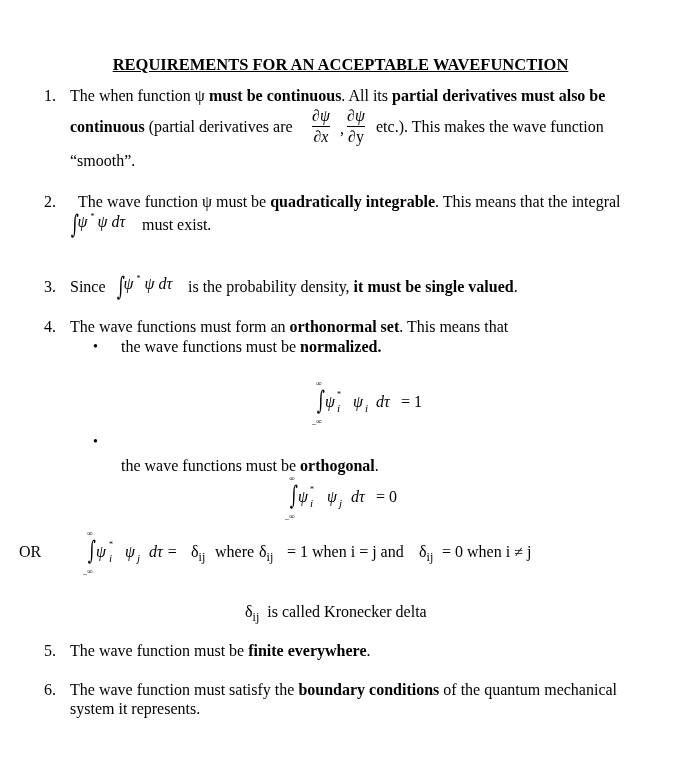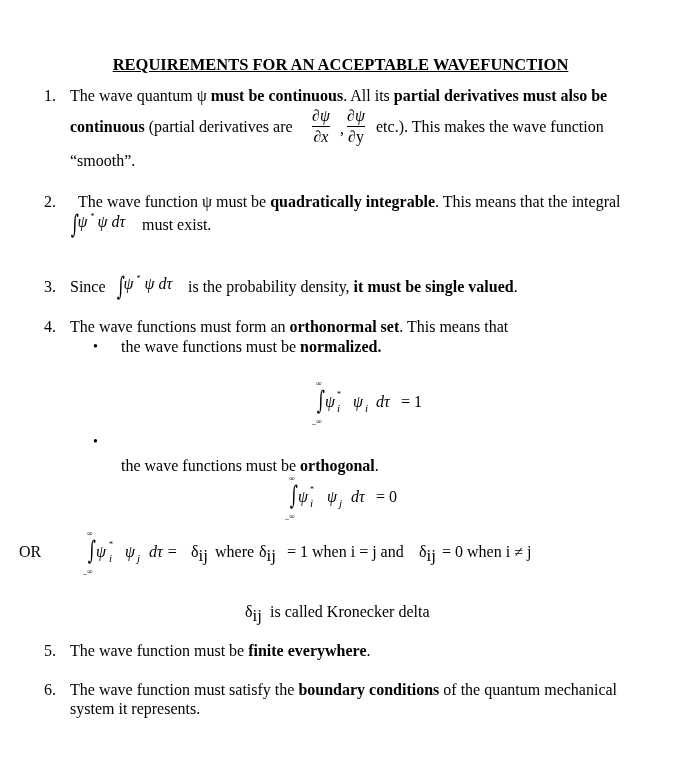--- a/index.html
+++ b/index.html
@@ -5,36 +5,36 @@
     html, body { margin: 0; padding: 0; background: #ffffff; }
     body { width: 681px; height: 760px; position: relative; overflow: hidden;
            font-family: "Liberation Serif", serif; font-size: 16px; color: #000; }
     .abs { position: absolute; white-space: nowrap; line-height: 1; }
     .title { left: 0; width: 681px; text-align: center; top: 45px; font-weight: bold; text-decoration: underline; font-size: 16.5px; margin-top: 12px; }
     b { font-weight: bold; }
     .num { width: 20px; text-align: right; }
     .it { font-style: italic; }
     .small { font-size: 11px; }
     .tiny { font-size: 8px; }
-    .sub { font-size: 17px; vertical-align: -4px; }
+    .sub { font-size: 12px; vertical-align: -4px; }
     .integral { font-size: 26px; font-family: "DejaVu Serif", serif; font-weight: normal; transform: scaleX(0.6); display: inline-block; }
     .frac { display: inline-block; position: absolute; text-align: center; }
     .frac .n, .frac .d { display: block; font-style: italic; font-size: 16px; line-height: 1; }
     .frac .bar { display: block; border-top: 1px solid #000; margin: 2px 0; }
     .bullet { font-size: 14px; }
   </style>
 </head>
 <body>
 
 <div class="abs title">REQUIREMENTS FOR AN ACCEPTABLE WAVEFUNCTION</div>
 
 <div>
   <span class="abs num" style="left:36px; top:88px;">1.</span>
   <div class="abs" style="left:70px; top:88px;">
-    <span>The wave quantum ψ </span><b>must be continuous</b><span>.  All its </span><b>partial derivatives must also be</b>
+    <span>The when function ψ </span><b>must be continuous</b><span>.  All its </span><b>partial derivatives must also be</b>
   </div>
   <div class="abs" style="left:70px; top:119px;">
     <b>continuous</b><span> (partial derivatives are</span>
   </div>
   <div class="frac" style="left:312px; top:108px;">
     <span class="n">∂ψ</span>
     <span class="bar"></span>
     <span class="d">∂x</span>
   </div>
   <span class="abs" style="left:340px; top:121px;">,</span>

